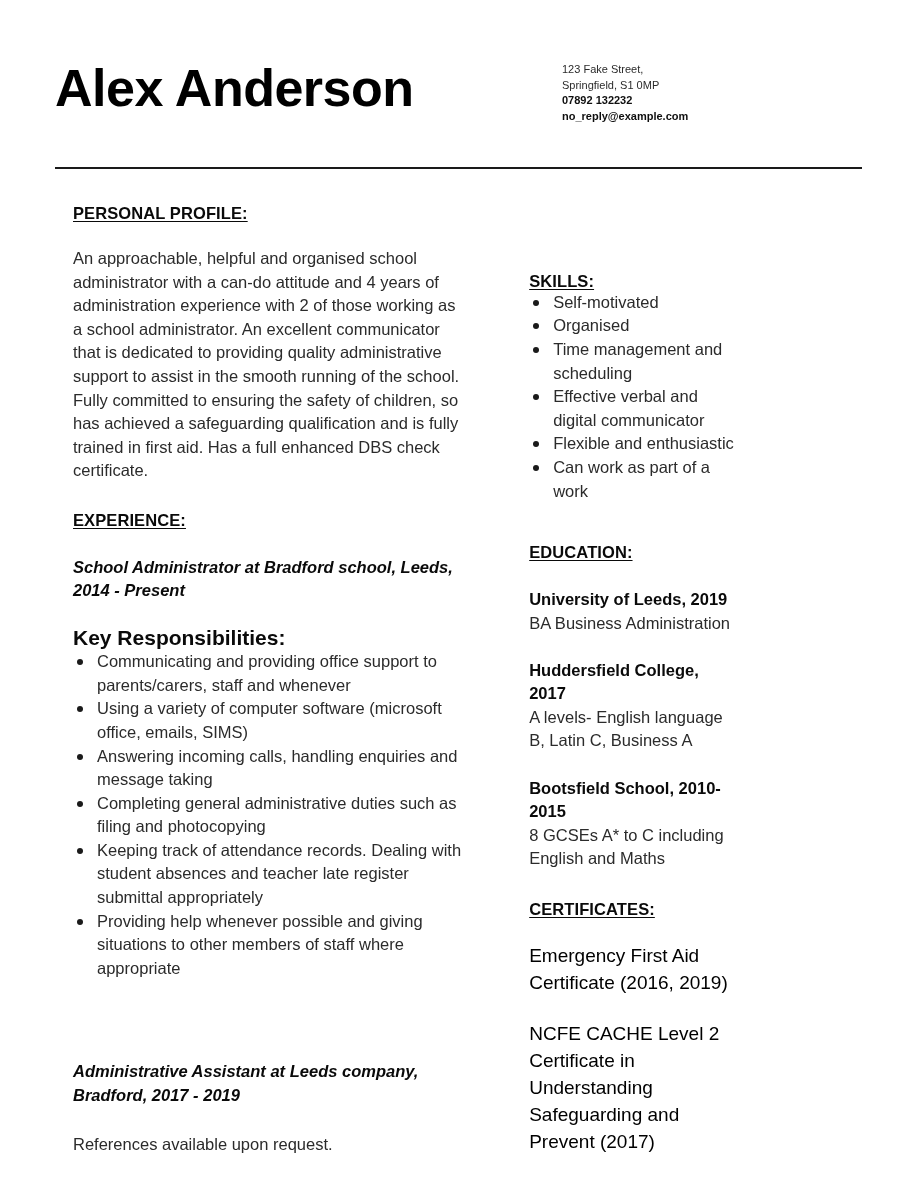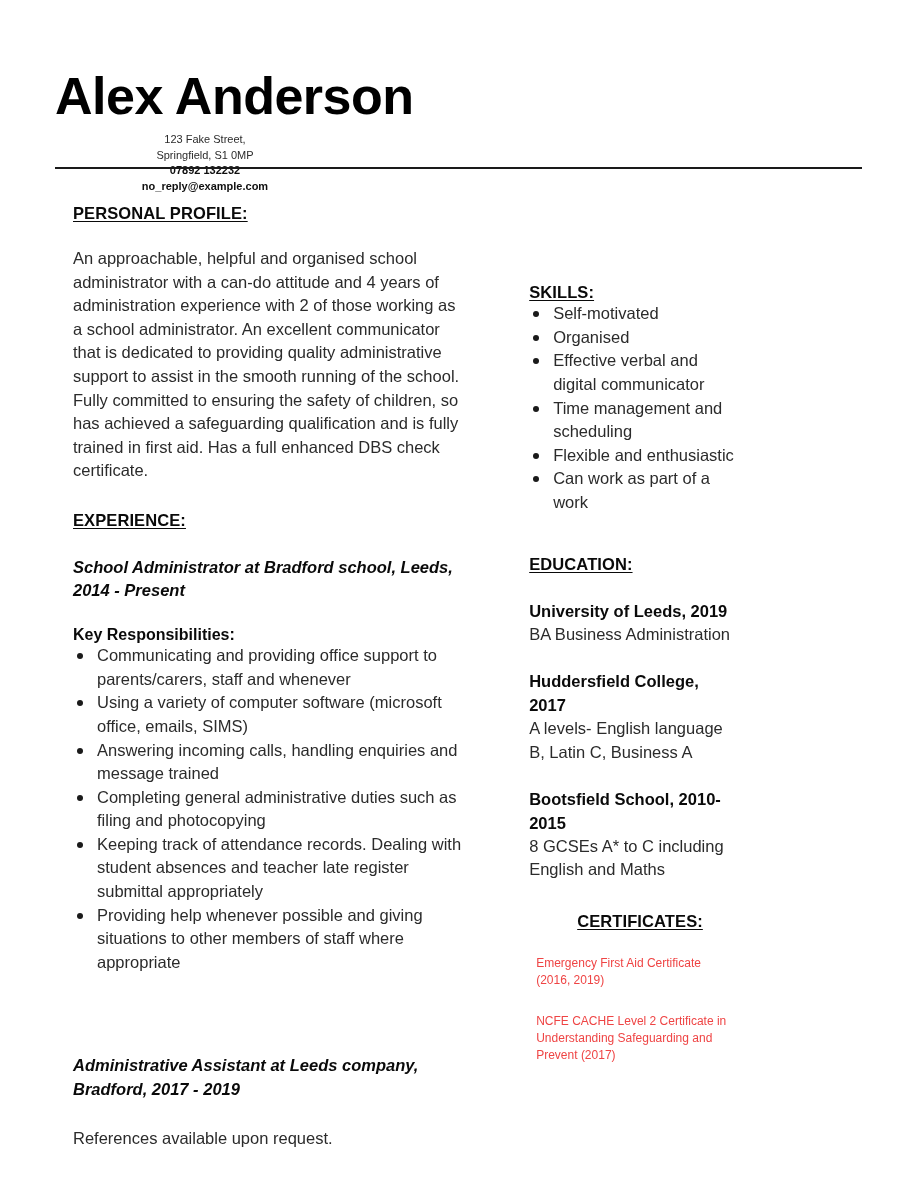--- a/index.html
+++ b/index.html
@@ -17,27 +17,25 @@
     height: 1188px;
     background: #ffffff;
     overflow: hidden;
     box-sizing: border-box;
   }
 
   
   .header {
     position: absolute;
     left: 55px;
-    top: 60px;
+    top: 52px;
     width: 807px;
     display: flex;
-    flex-direction: column;
     align-items: flex-start;
     justify-content: space-between;
-    text-align: center;
   }
   .name {
     font-size: 52px;
     font-weight: bold;
     color: #000000;
     letter-spacing: -0.5px;
     line-height: 1.0;
     white-space: nowrap;
     margin: 0;
     padding-top: 10px;
@@ -64,21 +62,21 @@
   }
 
   
   .columns {
     position: absolute;
     left: 0;
     top: 204px;
     width: 736px;
     display: flex;
     flex-direction: row;
-    align-items: center;
+    align-items: flex-end;
     gap: 44px;
   }
   .col-left {
     width: 500px;
     margin-left: 73px;
     box-sizing: border-box;
     padding-right: 12px;
   }
   .col-right {
     width: 260px;
@@ -104,21 +102,21 @@
   }
   .job-title {
     font-size: 16.5px;
     font-weight: bold;
     font-style: italic;
     color: #0a0a0a;
     line-height: 1.4;
     margin: 0;
   }
   .sub-head {
-    font-size: 16px;
+    font-size: 21px;
     font-weight: bold;
     color: #0a0a0a;
     margin: 0;
   }
 
   ul.bullets {
     list-style: none;
     margin: 0;
     padding: 0;
   }
@@ -155,30 +153,30 @@
     line-height: 1.42;
     margin: 0;
   }
   .edu-detail {
     font-size: 16.5px;
     line-height: 1.42;
     color: #2b2b2b;
     margin: 0;
   }
   .cert-item {
-    font-size: 12px;
-    line-height: 1.42;
-    color: #ef4444;
-    margin: 7px;
+    font-size: 19px;
+    line-height: 1.42;
+    color: #000000;
+    margin: 0;
   }
   .mt-22 { margin-top: 22px; }
   .mt-24 { margin-top: 24px; }
   .mt-26 { margin-top: 26px; }
   .mt-28 { margin-top: 28px; }
-  .mt-30 { margin-top: 30px; margin-left: 48px; }
+  .mt-30 { margin-top: 30px; }
   .mt-40 { margin-top: 40px; }
   .mt-80 { margin-top: 80px; }
 </style>
 </head>
 <body>
 
 <div class="page">
 
   <div class="header">
     <h1 class="name">Alex Anderson</h1>
@@ -201,40 +199,40 @@
 
       <h2 class="sec-head mt-28">EXPERIENCE:</h2>
 
       <p class="job-title mt-26">School Administrator at Bradford school, Leeds, 2014 - Present</p>
 
       <p class="sub-head mt-24">Key Responsibilities:</p>
 
       <ul class="bullets left-bullets mt-22">
         <li>Communicating and providing office support to parents/carers, staff and whenever</li>
         <li>Using a variety of computer software (microsoft office, emails, SIMS)</li>
-        <li>Answering incoming calls, handling enquiries and message trained</li>
+        <li>Answering incoming calls, handling enquiries and message taking</li>
         <li>Completing general administrative duties such as filing and photocopying</li>
         <li>Keeping track of attendance records. Dealing with student absences and teacher late register submittal appropriately</li>
         <li>Providing help whenever possible and giving situations to other members of staff where appropriate</li>
       </ul>
 
       <p class="job-title mt-80">Administrative Assistant at Leeds company, Bradford, 2017 - 2019</p>
 
       <p class="para mt-26">References available upon request.</p>
 
     </div>
 
     <div class="col-right">
 
       <h2 class="sec-head">SKILLS:</h2>
       <ul class="bullets right-bullets mt-22">
         <li>Self-motivated</li>
         <li>Organised</li>
+        <li>Time management and scheduling</li>
         <li>Effective verbal and digital communicator</li>
-        <li>Time management and scheduling</li>
         <li>Flexible and enthusiastic</li>
         <li>Can work as part of a work</li>
       </ul>
 
       <h2 class="sec-head mt-40">EDUCATION:</h2>
 
       <div class="edu-item mt-26">
         <p class="edu-school">University of Leeds, 2019</p>
         <p class="edu-detail">BA Business Administration</p>
       </div>

